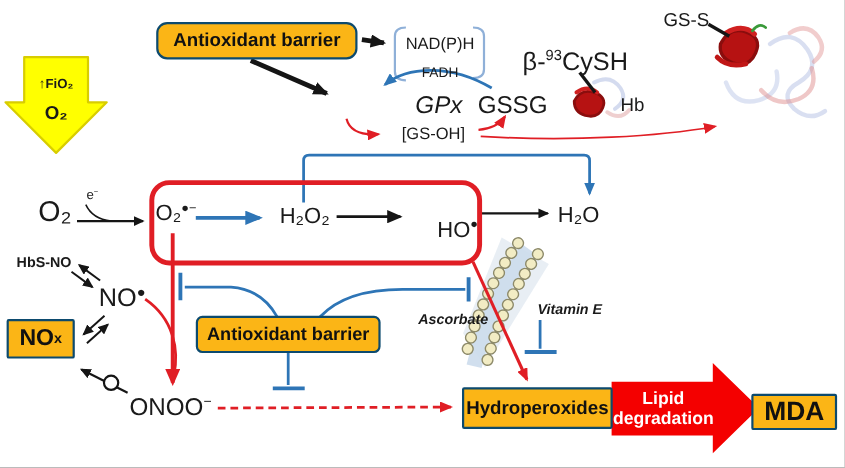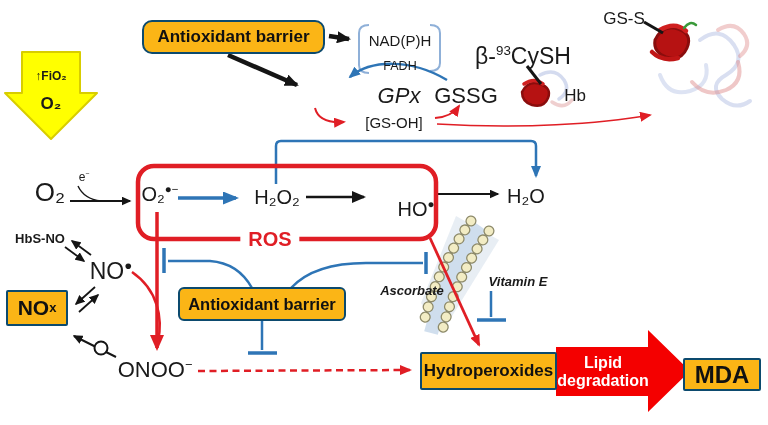--- a/index.html
+++ b/index.html
@@ -161,21 +161,20 @@
     <span>e</span><sup>−</sup>
   </div>
   <div class="lbl chem" style="left:160px; top:194px;">
     <span>O₂</span><sup>●−</sup>
   </div>
   <div class="lbl chem" style="left:277px; top:197px;">H₂O₂</div>
   <div class="lbl chem" style="left:392px; top:209px;margin-left:24px;">
     <span>HO</span><sup>●</sup>
   </div>
   <div class="lbl chem" style="left:526px; top:196px;">H₂O</div>
-  <div class="lbl ros-label" style="left:270px; top:239px;">ROS</div>
 
   <div class="lbl" style="left:40px; top:238px; font-size:13px; font-weight:bold;">HbS-NO</div>
   <div class="lbl" style="left:111px; top:271px; font-size:23px;">
     <span>NO</span><sup>●</sup>
   </div>
   <div class="obox" style="left:6px; top:290px; width:62px; height:36px; border-radius:2px; font-size:21px;">
     <span>NO</span>
       <sub>x</sub>
   </div>
   <div class="lbl" style="left:155px; top:370px; font-size:22px;">

